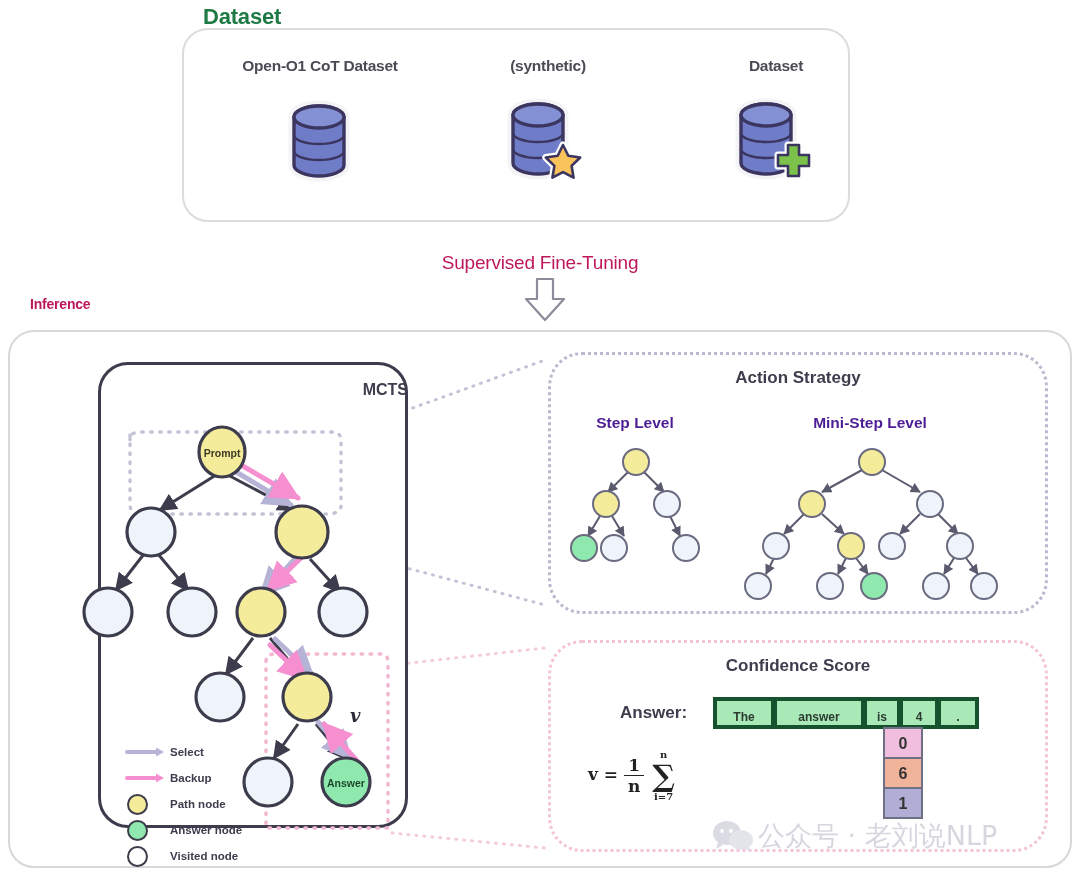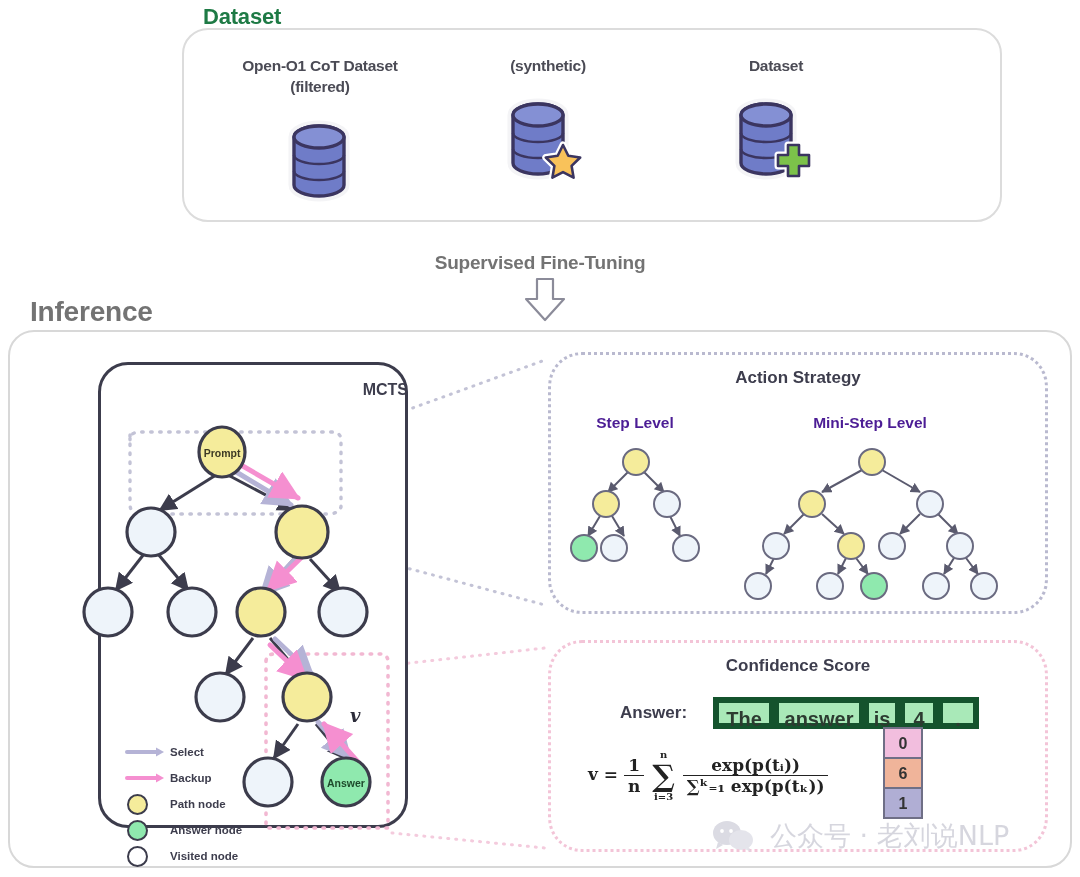--- a/index.html
+++ b/index.html
@@ -20,30 +20,30 @@
   
   #dataset-label {
     left: 203px; top: 4px;
     font-size: 22px;
     font-weight: bold;
     color: #1e7a45;
     letter-spacing: -0.2px;
   }
   #inference-label {
     left: 30px; top: 296px;
-    font-size: 28px;
-    font-weight: bold;
-    color: #737373;
+    font-size: 14px;
+    font-weight: bold;
+    color: #be185d;
     letter-spacing: -0.2px;
   }
 
   
   #dataset-panel {
     left: 182px; top: 28px;
-    width: 820px; height: 194px;
+    width: 668px; height: 194px;
     border: 2px solid #dcdcdc;
     border-radius: 26px;
     background: #fff;
     box-sizing: border-box;
   }
   .ds-col {
     position: absolute;
     top: 26px;
     text-align: center;
   }
@@ -60,22 +60,22 @@
     justify-content: center;
     align-items: flex-start;
     height: 86px;
   }
 
   
   #sft-label {
     left: 0; top: 252px; width: 1080px;
     text-align: center;
     font-size: 19px;
-    font-weight: bold;
-    color: #737373;
+    font-weight: normal;
+    color: #be185d;
     letter-spacing: -0.2px;
   }
   #sft-arrow {
     left: 518px; top: 278px;
   }
 
   
   #inference-panel {
     left: 8px; top: 330px;
     width: 1064px; height: 538px;
@@ -147,24 +147,24 @@
     font-size: 17px;
     font-weight: bold;
     color: #3d3d4d;
   }
   #token-row {
     left: 713px; top: 697px;
     display: flex;
     align-items: stretch;
   }
   .token {
-    border: 6px solid #14532d;
+    border: 4px solid #14532d;
     background: #a9e9b8;
     color: #2c3b30;
-    font-size: 20px;
+    font-size: 12px;
     font-weight: bold;
     height: 32px;
     line-height: 32px;
     text-align: center;
     box-sizing: border-box;
     margin-right: -2px;
   }
   #alt-col {
     left: 883px; top: 727px;
     width: 40px;
@@ -235,41 +235,40 @@
     border-radius: 50%;
     border: 2px solid #3c3c4c;
     margin-left: 1px;
   }
 
   
   #watermark {
     left: 712px; top: 818px;
     display: flex;
     align-items: center;
-    gap: 16px;
+    gap: 4px;
     color: #c9c9d4;
     font-size: 27px;
     font-family: "DejaVu Sans", sans-serif;
     opacity: 0.75;
     white-space: nowrap;
   }
 
   svg { display: block; overflow: visible; }
 </style>
 </head>
 <body>
 
 <div class="abs" id="dataset-label">Dataset</div>
 
 <div class="abs" id="dataset-panel">
 
   <div class="ds-col" style="left:22px; width:228px;">
     <div class="ds-title">
       <div>Open-O1 CoT Dataset</div>
-      <div>(filtered)</div>
     </div>
     <div class="ds-icon-wrap">
       <svg width="74" height="86" viewBox="0 0 74 86">
         <g transform="translate(8,6)">
           <path d="M3,12 a25,11 0 0 1 50,0 v48 a25,11 0 0 1 -50,0 z" fill="#fff" stroke="#f4f4f6" stroke-width="11" stroke-linejoin="round"></path>
           <path d="M3,12 a25,11 0 0 1 50,0 v48 a25,11 0 0 1 -50,0 z" fill="#6f7cc8" stroke="#3b3560" stroke-width="3.4" stroke-linejoin="round"></path>
           <ellipse cx="28" cy="12" rx="25" ry="11" fill="#8490d4" stroke="#3b3560" stroke-width="3.4"></ellipse>
           <path d="M3,30 a25,9 0 0 0 50,0" fill="none" stroke="#3b3560" stroke-width="2.6"></path>
           <path d="M3,46 a25,9 0 0 0 50,0" fill="none" stroke="#3b3560" stroke-width="2.6"></path>
         </g>
@@ -526,25 +525,21 @@
 
 <div class="abs" id="formula">
   <span>v =</span>
   <span class="frac">
     <span class="num">1</span>
     <span class="den">n</span>
   </span>
   <span class="bigsum">
     <span class="lim top">n</span>
     ∑
-    <span class="lim bot">i=3</span>
-  </span>
-  <span class="frac">
-    <span class="num">exp(p(tᵢ))</span>
-    <span class="den">∑ᵏ₌₁ exp(p(tₖ))</span>
+    <span class="lim bot">i=7</span>
   </span>
 </div>
 
 <div class="abs" id="watermark">
   <span>
     <svg width="42" height="32" viewBox="0 0 42 32">
       <ellipse cx="15" cy="13" rx="14" ry="12" fill="#cfcfda"></ellipse>
       <path d="M6,22 L4,29 L11,25 z" fill="#cfcfda"></path>
       <ellipse cx="29" cy="20" rx="12" ry="10" fill="#dcdce5"></ellipse>
       <path d="M37,27 L39,32 L33,29 z" fill="#dcdce5"></path>

